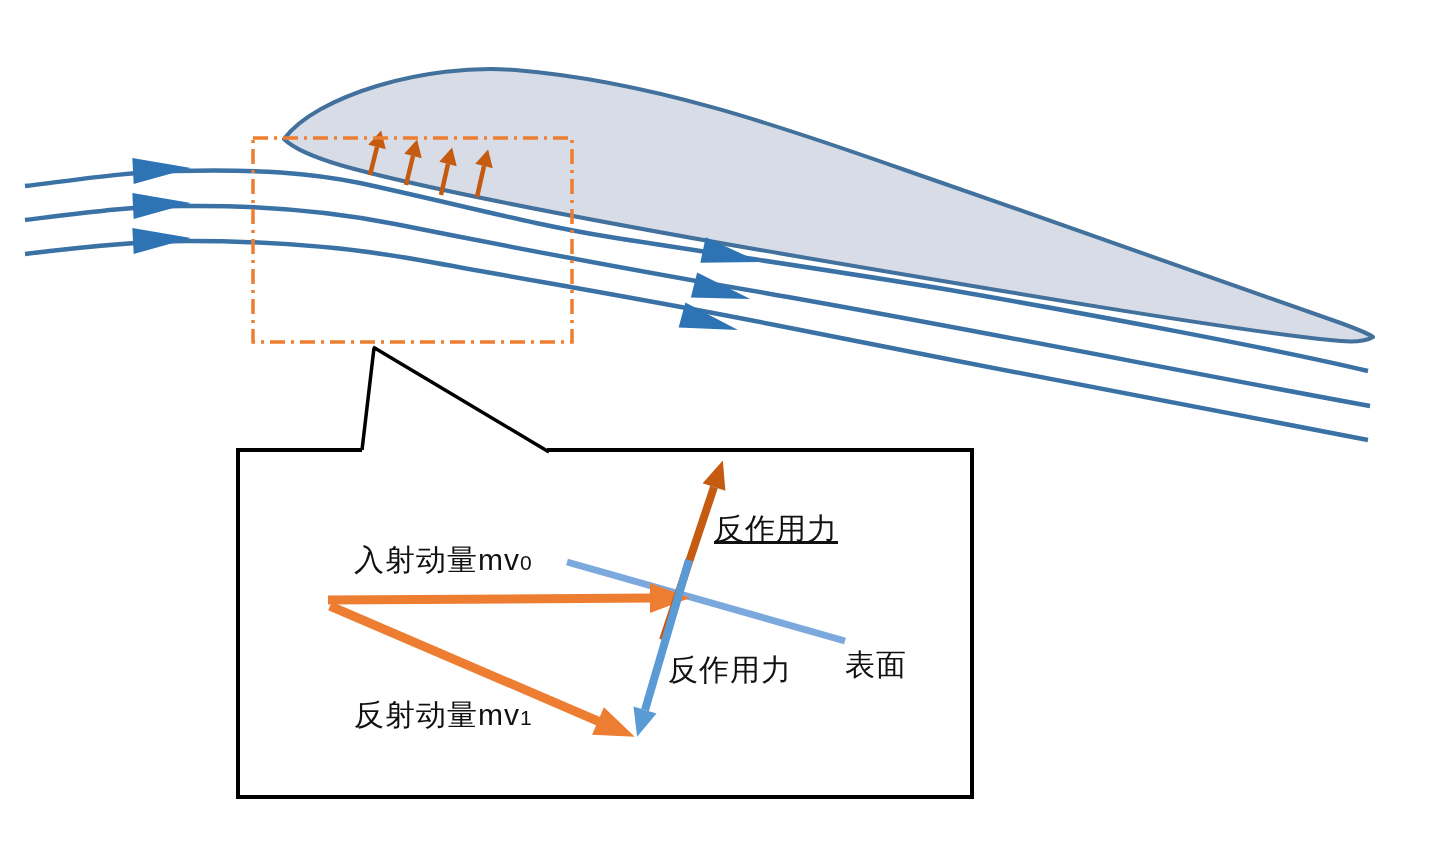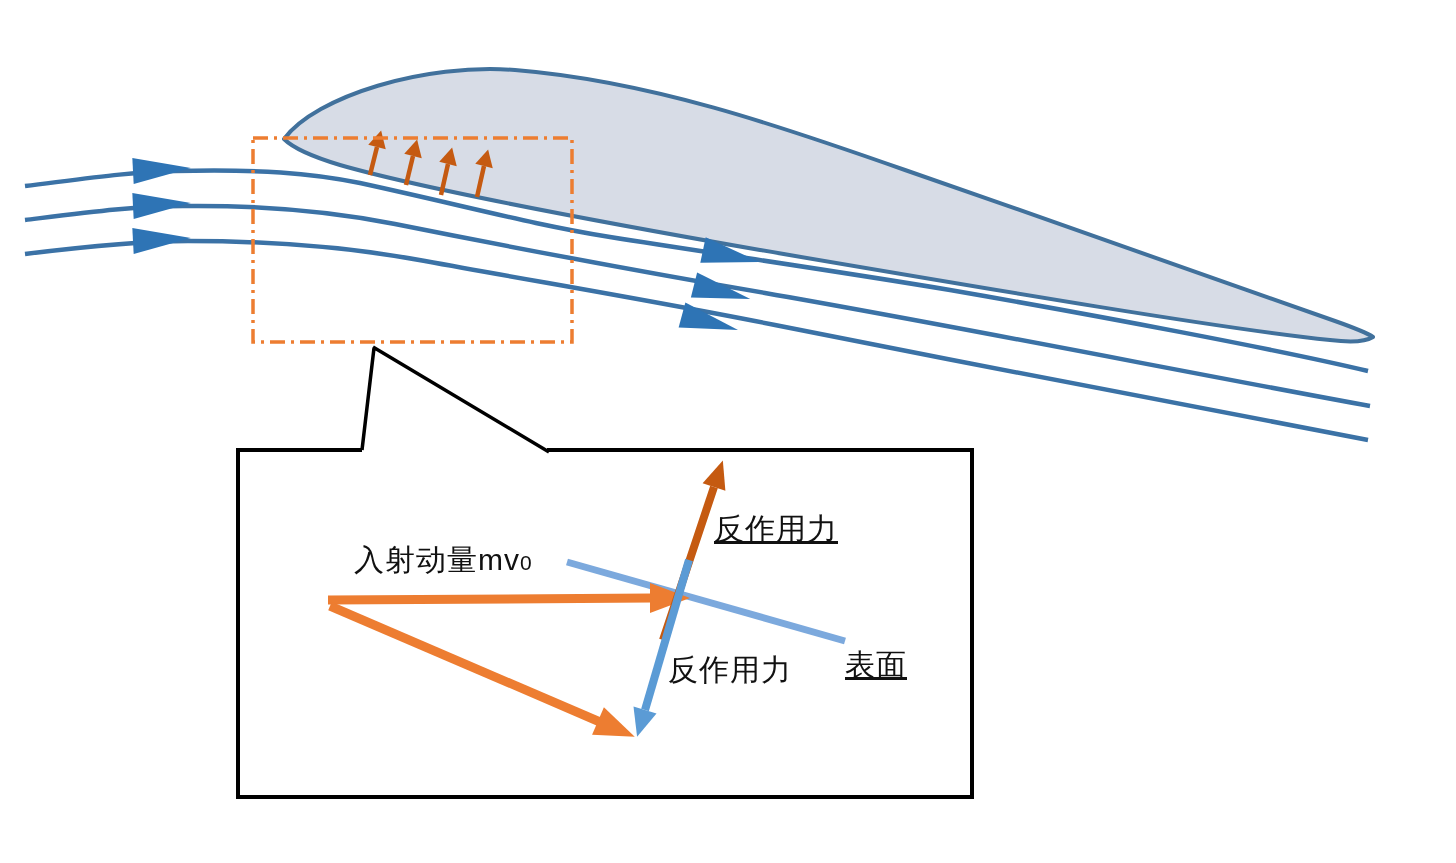--- a/index.html
+++ b/index.html
@@ -130,20 +130,23 @@
         <line class="vec-blue" x1="689" y1="560" x2="645" y2="710"></line>
         <polygon class="vec-blue-h" points="0,-12 28,0 0,12" transform="translate(645,710) rotate(106.4)"></polygon>
       </g>
     </g>
   </svg>
 
   <div class="lbl" style="left:354px;top:543px;">
     <span>入射动量mv</span><span class="sub">0</span>
   </div>
 
+  <div class="lbl" style="left:354px;top:698px;">
+    <span>反射动量mv</span><span class="sub">1</span>
+  </div>
 
   <div class="lbl" style="left:714px;top:512px;text-decoration:underline;">反作用力</div>
 
   <div class="lbl" style="left:668px;top:653px;">反作用力</div>
 
-  <div class="lbl" style="left:845px;top:648px;text-decoration:underline;">表面</div>
+  <div class="lbl" style="left:845px;top:648px;">表面</div>
 
 </div>
 
 </body></html>

